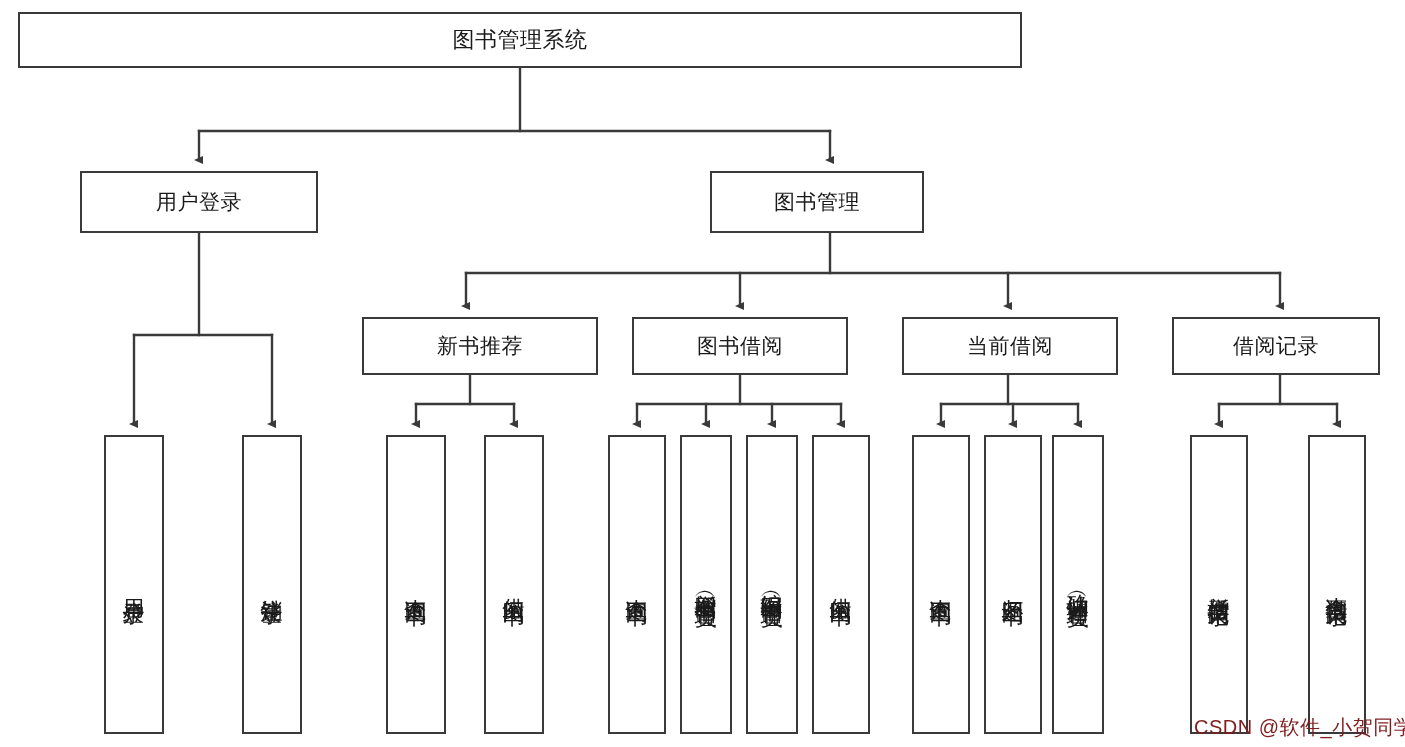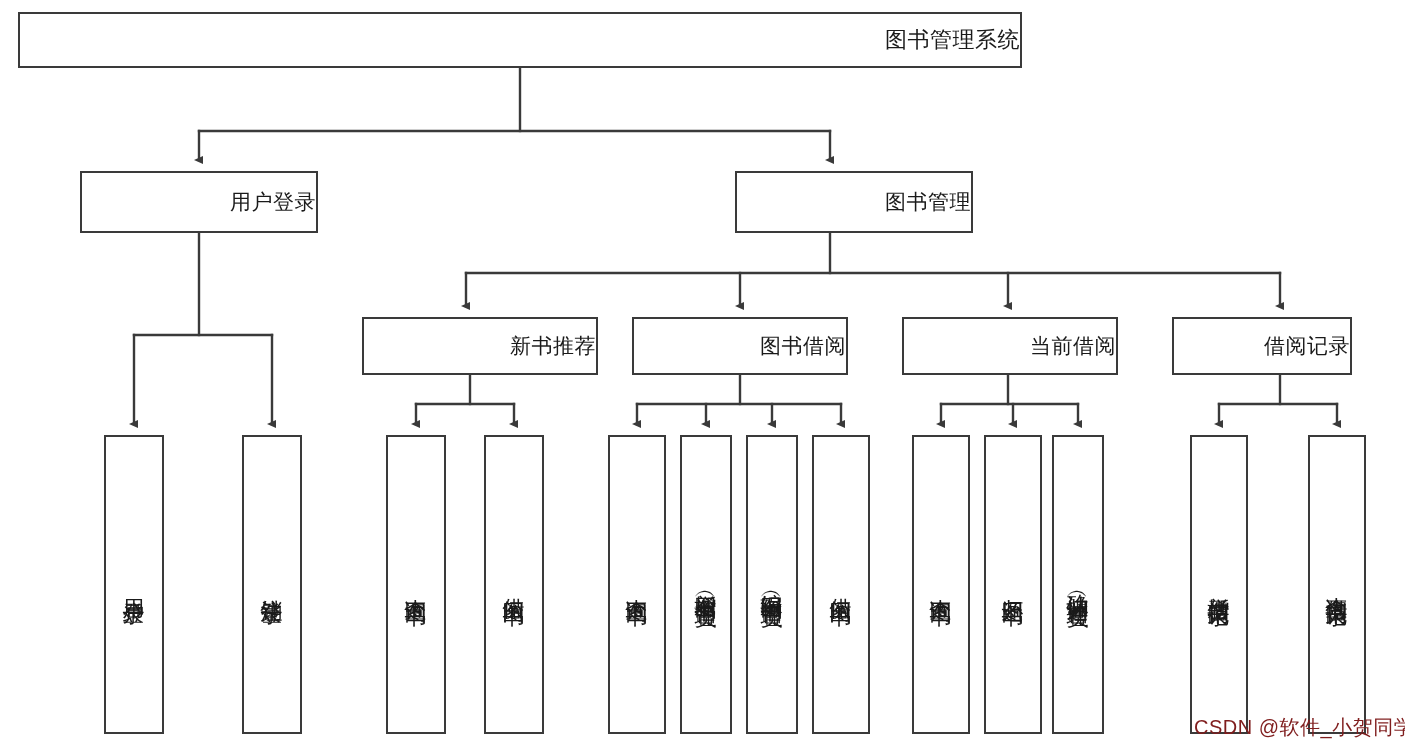--- a/index.html
+++ b/index.html
@@ -25,21 +25,21 @@
     height: 747px;
     pointer-events: none;
   }
   .node {
     position: absolute;
     box-sizing: border-box;
     background: #ffffff;
     border: 2px solid #3a3a3a;
     display: flex;
     align-items: center;
-    justify-content: flex-end;
+    justify-content: center;
     color: #1a1a1a;
   }
   .node .lbl {
     display: block;
     text-align: center;
     line-height: 1.18;
     white-space: nowrap;
   }
   
   .node.horiz .lbl {
@@ -129,34 +129,34 @@
     </g>
   </svg>
 
   <div class="node horiz root" style="left:18px; top:12px; width:1004px; height:56px;">
     <span class="lbl">图书管理系统</span>
   </div>
 
   <div class="node horiz" style="left:80px; top:171px; width:238px; height:62px;">
     <span class="lbl">用户登录</span>
   </div>
-  <div class="node horiz" style="left:710px; top:171px; width:238px; height:62px;margin-left:25px;">
+  <div class="node horiz" style="left:710px; top:171px; width:214px; height:62px;">
     <span class="lbl">图书管理</span>
   </div>
 
   <div class="node horiz" style="left:362px; top:317px; width:236px; height:58px;">
     <span class="lbl">新书推荐</span>
   </div>
   <div class="node horiz" style="left:902px; top:317px; width:216px; height:58px;">
     <span class="lbl">当前借阅</span>
   </div>
   <div class="node horiz" style="left:632px; top:317px; width:216px; height:58px;">
     <span class="lbl">图书借阅</span>
   </div>
-  <div class="node horiz" style="left:1172px; top:317px; width:180px; height:58px;">
+  <div class="node horiz" style="left:1172px; top:317px; width:208px; height:58px;">
     <span class="lbl">借阅记录</span>
   </div>
 
   <div class="node vert" style="left:104px; top:435px; width:60px; height:299px;">
     <span class="lbl">用户登录</span>
   </div>
   <div class="node vert" style="left:242px; top:435px; width:60px; height:299px;">
     <span class="lbl">注销登录</span>
   </div>
   <div class="node vert" style="left:386px; top:435px; width:60px; height:299px;">

